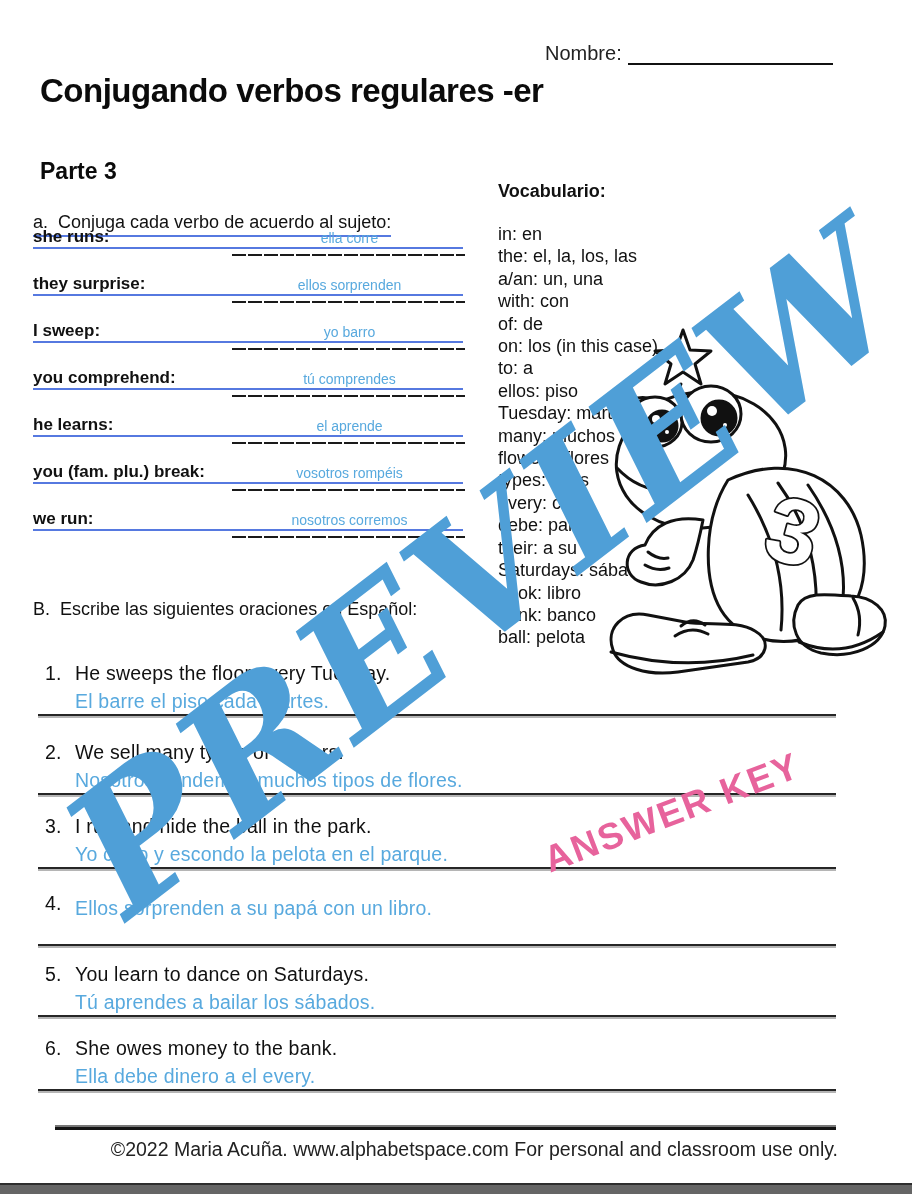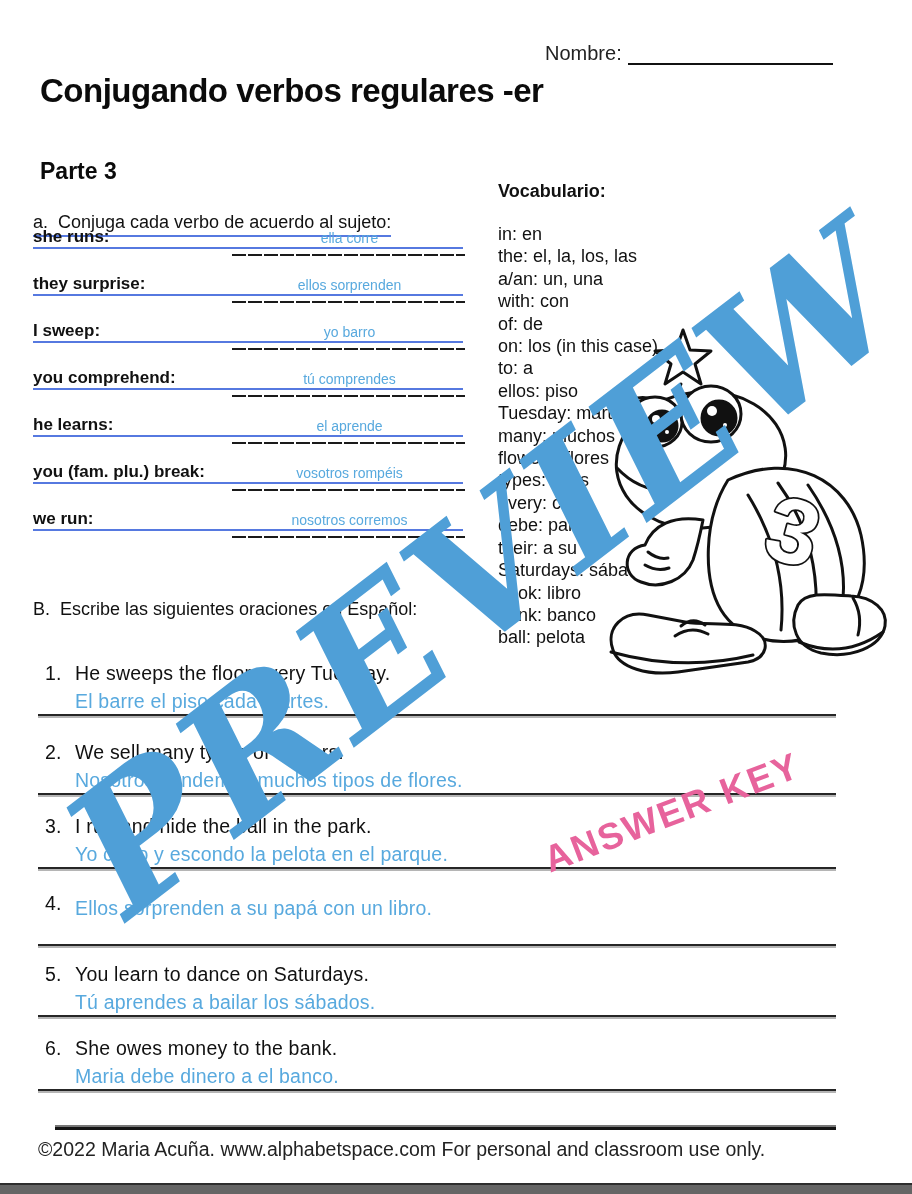--- a/index.html
+++ b/index.html
@@ -25,21 +25,21 @@
   .vocab-heading{position:absolute;left:498px;top:181px;font-size:18px;font-weight:bold;}
   .vocab-list{position:absolute;left:498px;top:223px;font-size:18px;line-height:22.4px;}
   
   .b-heading{position:absolute;left:33px;top:599px;font-size:18px;}
   .b-item{position:absolute;left:38px;width:798px;height:52px;border-bottom:2px solid #262626;box-shadow:0 2px 0 #b5b5b5;}
   .b-sentence{position:relative;padding-left:37px;font-size:19.5px;letter-spacing:0.2px;}
   .b-num{position:absolute;left:7px;top:0;}
   .b-answer{padding-left:37px;margin-top:5px;font-size:19.5px;letter-spacing:0.2px;color:#58a9de;}
   
   .footer-line{position:absolute;left:55px;width:781px;top:1127px;height:3px;background:#141414;box-shadow:0 -2px 0 #777;}
-  .footer-text{position:absolute;left:38px;width:800px;top:1138px;text-align:left;font-size:19.5px;color:#222;}
+  .footer-text{position:absolute;left:38px;width:800px;top:1138px;text-align:right;font-size:19.5px;color:#222;}
   .bottom-bar{position:absolute;left:0;bottom:0;width:912px;height:9px;background:#656565;border-top:2px solid #2e2e2e;}
   
   .wm-preview{
     position:absolute;left:487px;top:568px;transform:translate(-50%,-50%) rotate(-37.5deg);
     font-family:"DejaVu Serif",serif;font-style:italic;font-weight:bold;
     font-size:175px;letter-spacing:6px;color:#4f9fd7;white-space:nowrap;z-index:5;
   }
   .wm-answer-key{
     position:absolute;left:672px;top:813px;transform:translate(-50%,-50%) rotate(-21deg);
     font-size:37px;font-weight:bold;letter-spacing:2px;color:#e7639c;white-space:nowrap;z-index:6;
@@ -194,21 +194,21 @@
       <span class="b-num">5.</span>
       <span>You learn to dance on Saturdays.</span>
     </div>
     <div class="b-answer">Tú aprendes a bailar los sábados.</div>
   </div>
   <div class="b-item" style="top:1037px">
     <div class="b-sentence">
       <span class="b-num">6.</span>
       <span>She owes money to the bank.</span>
     </div>
-    <div class="b-answer">Maria debe dinero a el banco.</div>
+    <div class="b-answer">Ella debe dinero a el every.</div>
   </div>
 
   <div class="footer-line"></div>
   <div class="footer-text">©2022 Maria Acuña. www.alphabetspace.com For personal and classroom use only.</div>
   <div class="bottom-bar"></div>
 
   <div class="wm-preview">PREVIEW</div>
   <div class="wm-answer-key">ANSWER KEY</div>
 
 </div>

